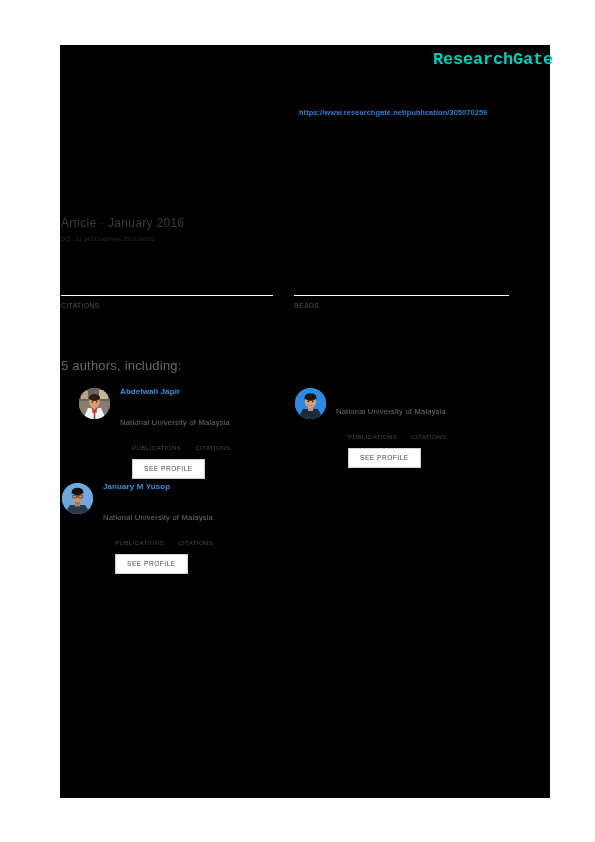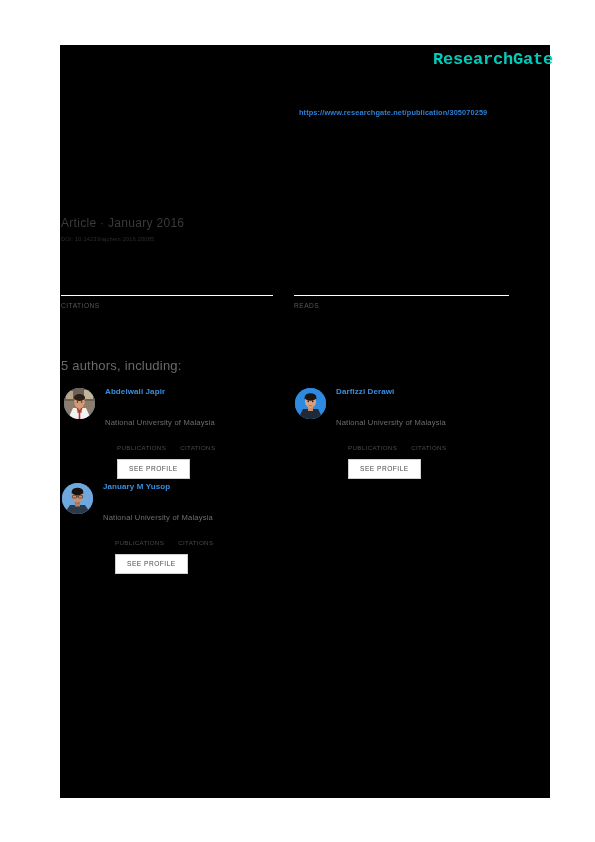--- a/index.html
+++ b/index.html
@@ -129,21 +129,21 @@
     color: #6a6a6a;
     letter-spacing: 0.2px;
     line-height: 10px;
   }
 
   .author-card {
     position: absolute;
     width: 235px;
     height: 95px;
   }
-  .author-card.a0 { left: 63px;  top: 386px; }
+  .author-card.a0 { left: 78px;  top: 386px; }
   .author-card.a1 { left: 294px; top: 386px; }
   .author-card.a2 { left: 61px;  top: 481px; }
 
   .avatar {
     position: absolute;
     left: 1px;
     top: 2px;
     width: 31px;
     height: 31px;
     border-radius: 50%;
@@ -291,21 +291,20 @@
       <rect x="13" y="18" width="5" height="5" fill="#c98f6e"></rect>
       <ellipse cx="15.5" cy="13.5" rx="5.6" ry="6.4" fill="#d9a17c"></ellipse>
       <path d="M9.6 11.5 Q15.5 5 21.4 11.5 L21.4 9.5 Q15.5 3.6 9.6 9.5 Z" fill="#1b1410"></path>
       <ellipse cx="15.5" cy="9" rx="5.8" ry="3.8" fill="#1b1410"></ellipse>
       <circle cx="13.3" cy="13.4" r="0.8" fill="#1b1410"></circle>
       <circle cx="17.7" cy="13.4" r="0.8" fill="#1b1410"></circle>
       <path d="M13.6 17.3 Q15.5 18.6 17.4 17.3" stroke="#9c6346" stroke-width="0.7" fill="none"></path>
     </svg>
   </div>
   <div class="author-body">
-    <div class="author-name">Darfizzi Derawi</div>
     <div class="author-affil">National University of Malaysia</div>
     <div class="author-stats">
       <div class="stat-col">
         <div class="stat-value"></div>
         <div class="stat-label">PUBLICATIONS</div>
       </div>
       <div class="stat-col">
         <div class="stat-value"></div>
         <div class="stat-label">CITATIONS</div>
       </div>

